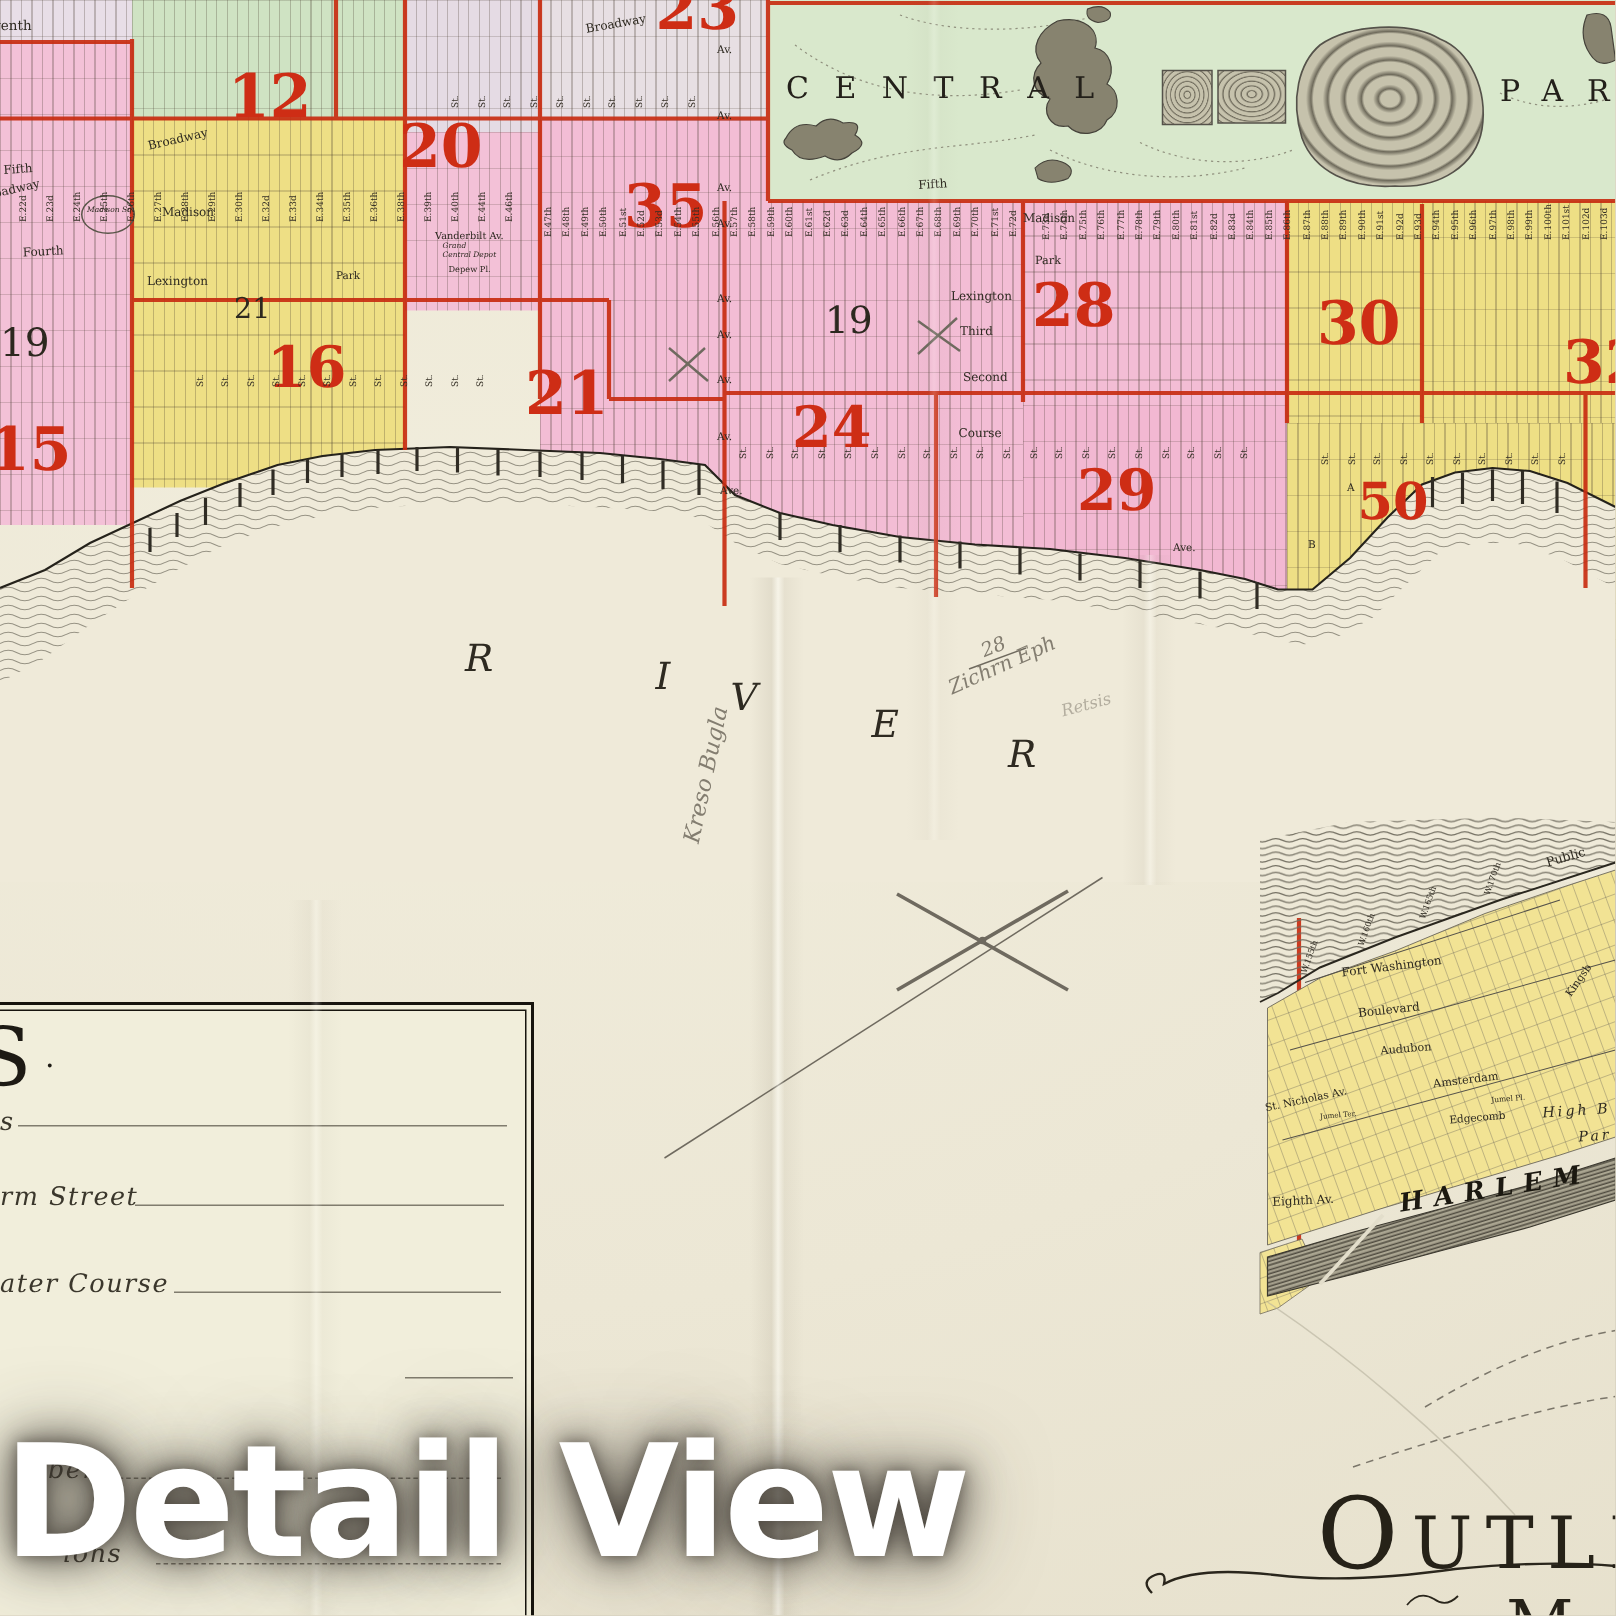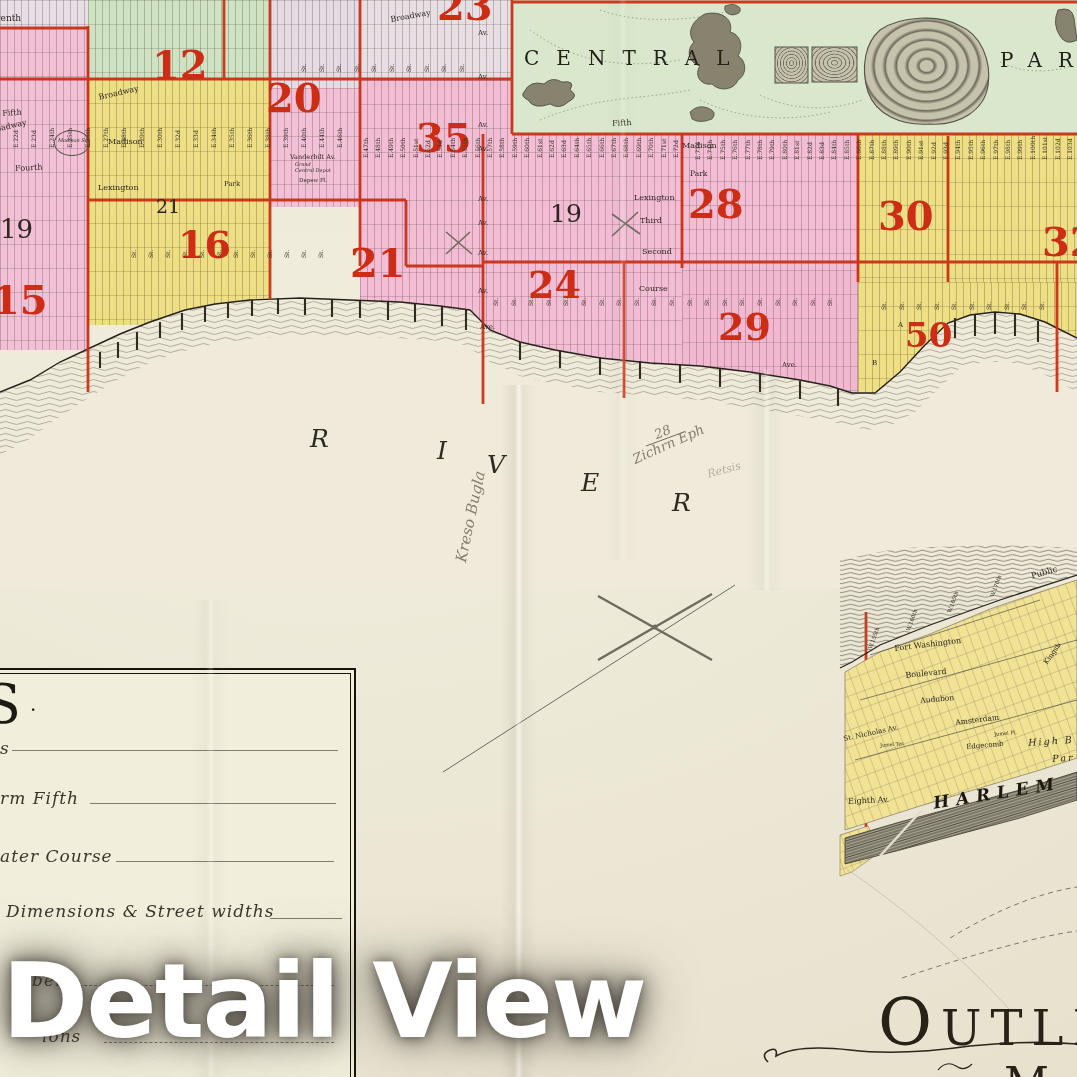--- a/index.html
+++ b/index.html
@@ -374,25 +374,24 @@
     <span class="lbl ital" style="left:932px;top:795px;font-size:17px;font-weight:bold;letter-spacing:7px;color:#1b1810;transform:rotate(-9deg);">HARLEM</span>
   </div>
 
   <div class="legend-box">
     <div class="legend-inner"></div>
   </div>
   <span class="lbl" style="left:-16px;top:678px;font-size:54px;color:#1d1a14;">S</span>
   <span class="lbl" style="left:30px;top:694px;font-size:20px;color:#1d1a14;">.</span>
   <span class="leg" style="left:0;top:738px;">s</span>
   <div class="rule" style="left:12px;top:750px;width:326px;"></div>
-  <span class="leg" style="left:0;top:788px;">rm Fifth</span>
+  <span class="leg" style="left:0;top:788px;">rm Street</span>
   <div class="rule" style="left:90px;top:803px;width:246px;"></div>
   <span class="leg" style="left:0;top:846px;">ater Course</span>
   <div class="rule" style="left:116px;top:861px;width:218px;"></div>
-  <span class="leg" style="left:6px;top:901px;">Dimensions &amp; Street widths</span>
   <div class="rule" style="left:270px;top:918px;width:72px;"></div>
   <span class="leg" style="left:32px;top:970px;">ber</span>
   <div class="rule dash" style="left:64px;top:985px;width:270px;"></div>
   <span class="leg" style="left:42px;top:1026px;">ions</span>
   <div class="rule dash" style="left:104px;top:1042px;width:230px;"></div>
 
   <div class="crease" style="left:500px;top:385px;height:692px;"></div>
   <div class="crease" style="left:748px;top:370px;height:220px;opacity:.6;"></div>
   <div class="crease" style="left:192px;top:600px;height:477px;opacity:.5;"></div>
   <div class="crease" style="left:604px;top:0;height:560px;opacity:.35;"></div>

